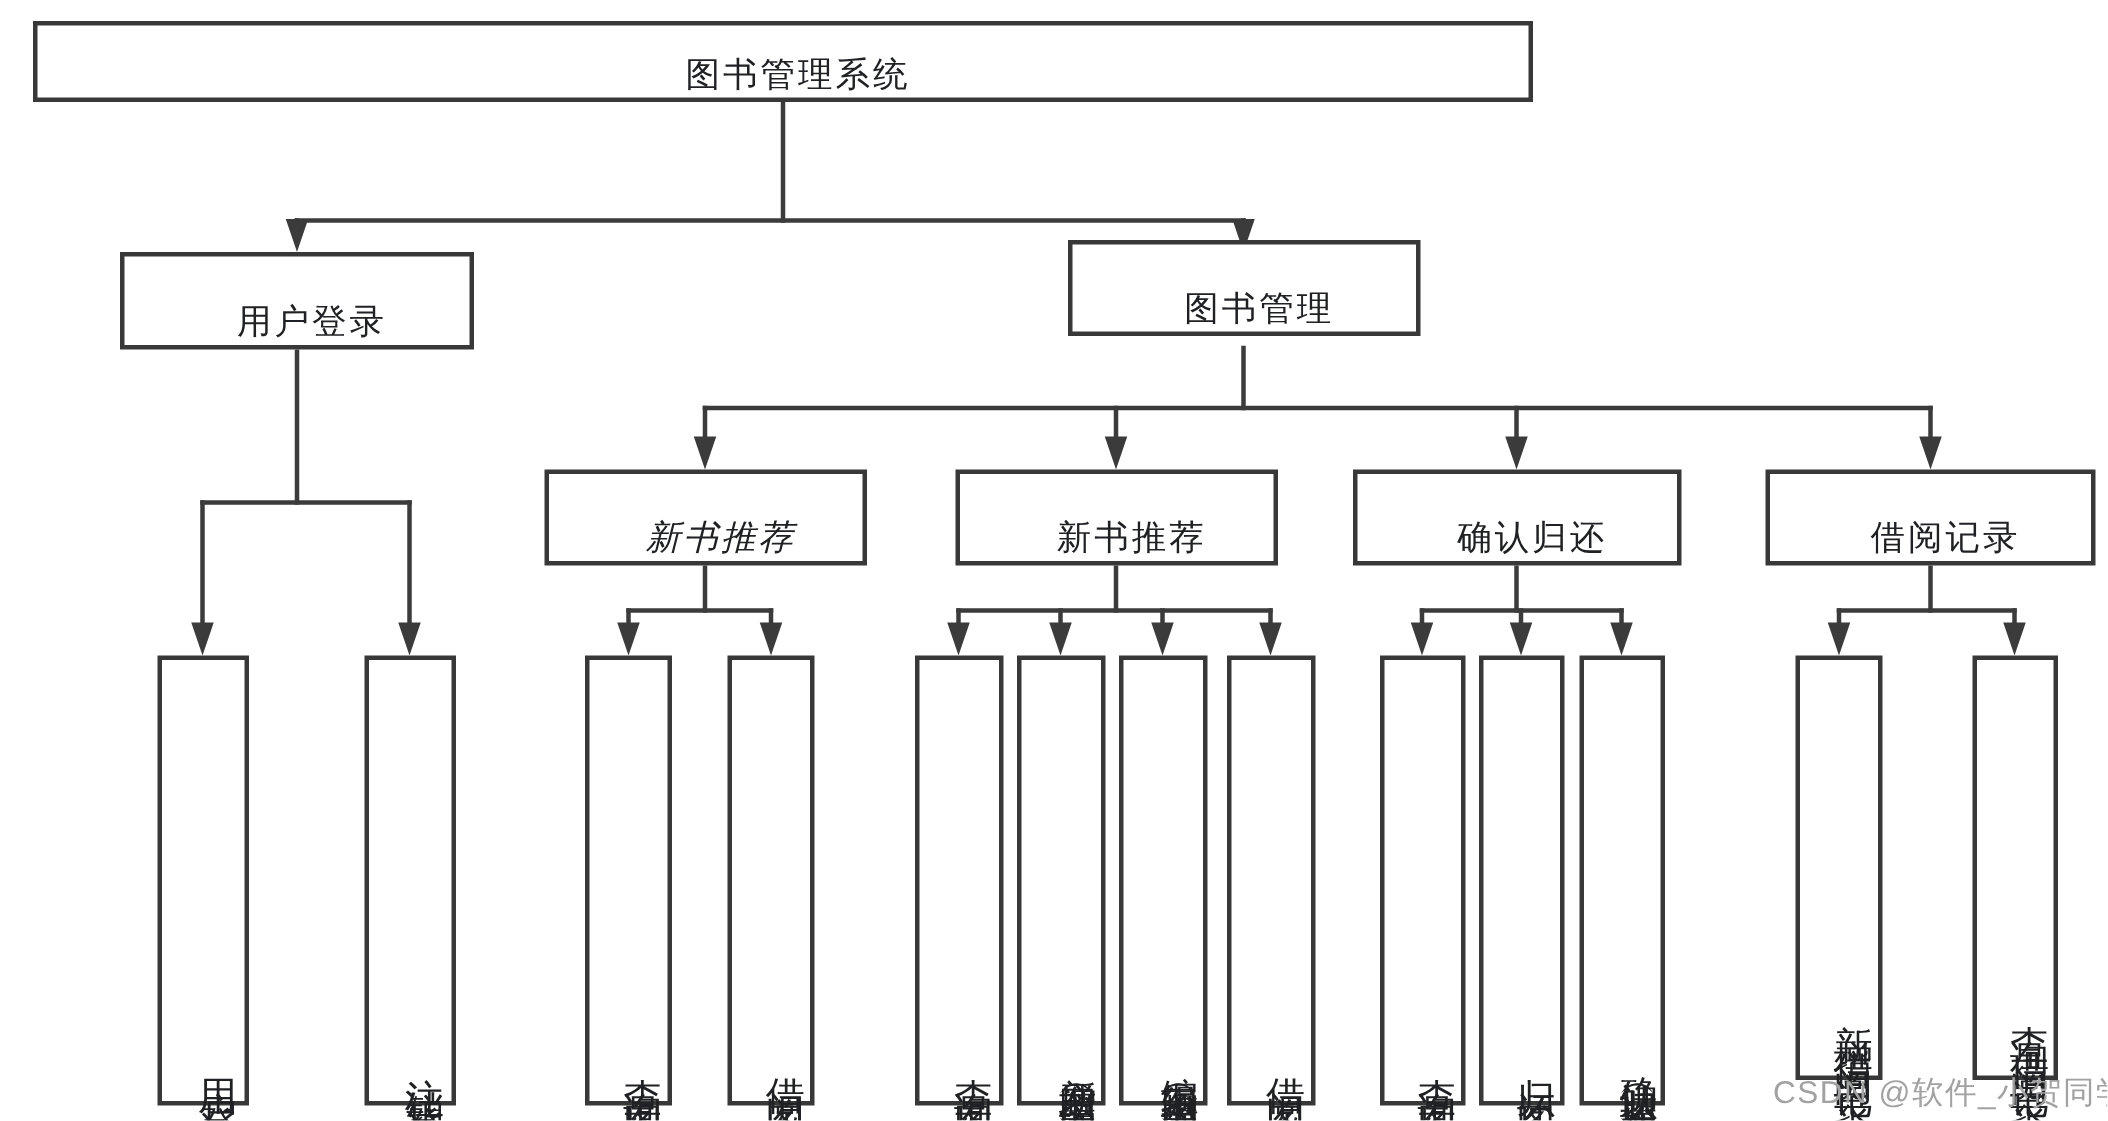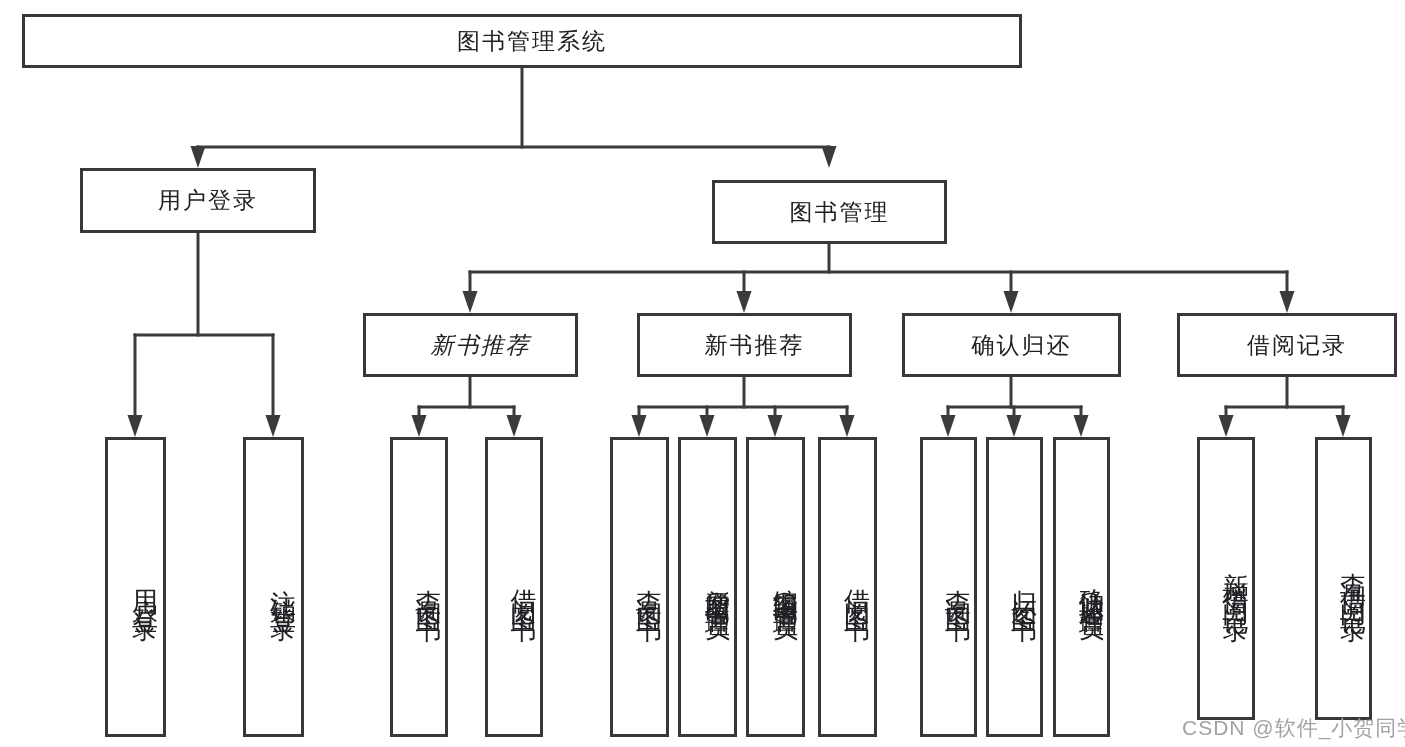--- a/index.html
+++ b/index.html
@@ -29,21 +29,21 @@
   .wires polygon {
     fill: var(--line-color, #3b3b3b);
   }
   #nodes { position: absolute; left: 0; top: 0; z-index: 2; }
   .node {
     position: absolute;
     box-sizing: border-box;
     border: 3px solid var(--border-color, #383838);
     background: #ffffff;
     display: flex;
-    align-items: center;
+    align-items: flex-end;
     justify-content: center;
     color: var(--text-color, #202124);
     padding-left: 20px;
   }
   .node.h .label {
     font-size: 23px;
     letter-spacing: 2px;
     white-space: nowrap;
   }
   .node.v .label {
@@ -126,21 +126,21 @@
       <line x1="1343" y1="407" x2="1343" y2="421"></line>
       <polygon points="1335.5,415 1350.5,415 1343,437"></polygon>
     </svg>
   <div id="nodes">
       <div class="node h" style="left: 22px; top: 14px; width: 1000px; height: 54px;">
         <span class="label">图书管理系统</span>
       </div>
       <div class="node h" style="left: 80px; top: 168px; width: 236px; height: 65px;">
         <span class="label">用户登录</span>
       </div>
-      <div class="node h" style="left: 712px; top: 180px; width: 235px; height: 64px;">
+      <div class="node h" style="left: 712px; top: 160px; width: 235px; height: 64px;">
         <span class="label">图书管理</span>
       </div>
       <div class="node h" style="left: 363px; top: 313px; width: 215px; height: 64px; font-style: italic;">
         <span class="label">新书推荐</span>
       </div>
       <div class="node h" style="left: 637px; top: 313px; width: 215px; height: 64px;">
         <span class="label">新书推荐</span>
       </div>
       <div class="node h" style="left: 902px; top: 313px; width: 219px; height: 64px;">
         <span class="label">确认归还</span>

